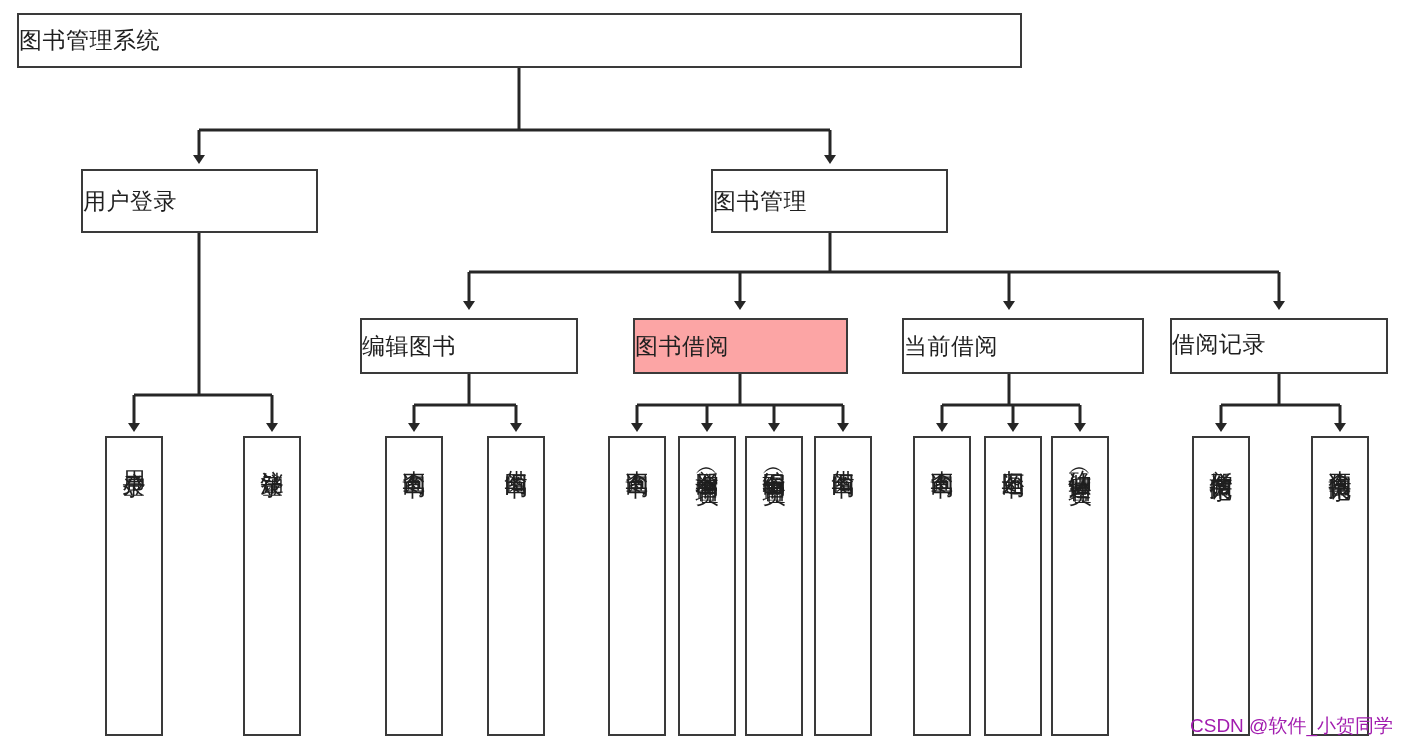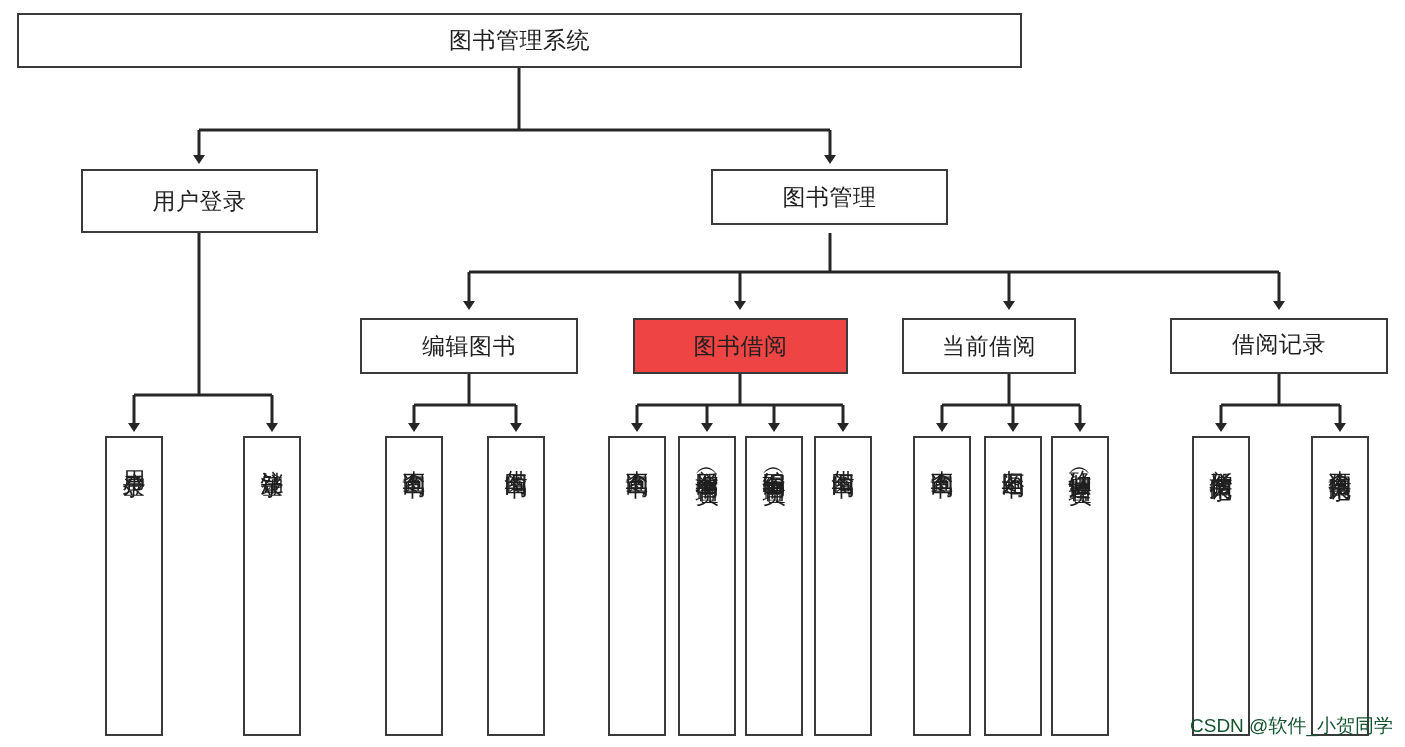--- a/index.html
+++ b/index.html
@@ -27,21 +27,20 @@
     height: 747px;
     pointer-events: none;
   }
   .node {
     position: absolute;
     box-sizing: border-box;
     background: #ffffff;
     border: 2px solid #3a3a3a;
     display: flex;
     align-items: center;
-    justify-content: center;
     color: #1b1b1b;
     z-index: 2;
   }
   .node-label {
     font-size: 23px;
     line-height: 1.15;
     letter-spacing: 0.5px;
     white-space: nowrap;
     color: #1f1f1f;
   }
@@ -128,31 +127,31 @@
     </g>
   </svg>
 
   <div class="node" id="node-root" style="left: 17px; top: 13px; width: 1005px; height: 55px; border-color: rgb(58, 58, 58); background: rgb(255, 255, 255); color: rgb(31, 31, 31);">
     <span class="node-label">图书管理系统</span>
   </div>
 
   <div class="node" id="node-l2-0" style="left: 81px; top: 169px; width: 237px; height: 64px; border-color: rgb(58, 58, 58); background: rgb(255, 255, 255); color: rgb(31, 31, 31);">
     <span class="node-label">用户登录</span>
   </div>
-  <div class="node" id="node-l2-1" style="left: 711px; top: 169px; width: 237px; height: 56px; border-color: rgb(58, 58, 58); background: rgb(255, 255, 255); color: rgb(31, 31, 31);">
+  <div class="node" id="node-l2-1" style="left: 711px; top: 169px; width: 237px; height: 64px; border-color: rgb(58, 58, 58); background: rgb(255, 255, 255); color: rgb(31, 31, 31);">
     <span class="node-label">图书管理</span>
   </div>
 
   <div class="node" id="node-l3-0" style="left: 360px; top: 318px; width: 218px; height: 56px; border-color: rgb(58, 58, 58); background: rgb(255, 255, 255); color: rgb(31, 31, 31);">
     <span class="node-label">编辑图书</span>
   </div>
-  <div class="node" id="node-l3-1" style="left: 633px; top: 318px; width: 215px; height: 56px; border-color: rgb(58, 58, 58); background: #ef4444; color: rgb(31, 31, 31);">
+  <div class="node" id="node-l3-1" style="left: 633px; top: 318px; width: 215px; height: 56px; border-color: rgb(58, 58, 58); background: #fca5a5; color: rgb(31, 31, 31);">
     <span class="node-label">图书借阅</span>
   </div>
-  <div class="node" id="node-l3-2" style="left: 902px; top: 318px; width: 174px; height: 56px; border-color: rgb(58, 58, 58); background: rgb(255, 255, 255); color: rgb(31, 31, 31);">
+  <div class="node" id="node-l3-2" style="left: 902px; top: 318px; width: 242px; height: 56px; border-color: rgb(58, 58, 58); background: rgb(255, 255, 255); color: rgb(31, 31, 31);">
     <span class="node-label">当前借阅</span>
   </div>
   <div class="node" id="node-l3-3" style="left: 1170px; top: 318px; width: 218px; height: 56px; border-color: rgb(58, 58, 58); background: rgb(255, 255, 255); color: rgb(31, 31, 31); font-family: Liberation Mono, monospace;">
     <span class="node-label">借阅记录</span>
   </div>
 
   <div class="node vertical" id="node-leaf-0" style="left: 105px; top: 436px; width: 58px; height: 300px; border-color: rgb(58, 58, 58); background: rgb(255, 255, 255); color: rgb(31, 31, 31);">
     <span class="node-label">用户登录</span>
   </div>
   <div class="node vertical" id="node-leaf-1" style="left: 243px; top: 436px; width: 58px; height: 300px; border-color: rgb(58, 58, 58); background: rgb(255, 255, 255); color: rgb(31, 31, 31);">
@@ -185,15 +184,15 @@
   <div class="node vertical leaf-tall" id="node-leaf-10" style="left: 1051px; top: 436px; width: 58px; height: 300px; border-color: rgb(58, 58, 58); background: rgb(255, 255, 255); color: rgb(31, 31, 31);">
     <span class="node-label">确认归还（管理员）</span>
   </div>
   <div class="node vertical" id="node-leaf-11" style="left: 1192px; top: 436px; width: 58px; height: 300px; border-color: rgb(58, 58, 58); background: rgb(255, 255, 255); color: rgb(31, 31, 31);">
     <span class="node-label">新增借阅记录</span>
   </div>
   <div class="node vertical" id="node-leaf-12" style="left: 1311px; top: 436px; width: 58px; height: 300px; border-color: rgb(58, 58, 58); background: rgb(255, 255, 255); color: rgb(31, 31, 31);">
     <span class="node-label">查询借阅记录</span>
   </div>
 
-  <div class="watermark" style="color: #14532d;">CSDN @软件_小贺同学</div>
+  <div class="watermark" style="color: #a21caf;">CSDN @软件_小贺同学</div>
 
 </div>
 
 </body></html>

